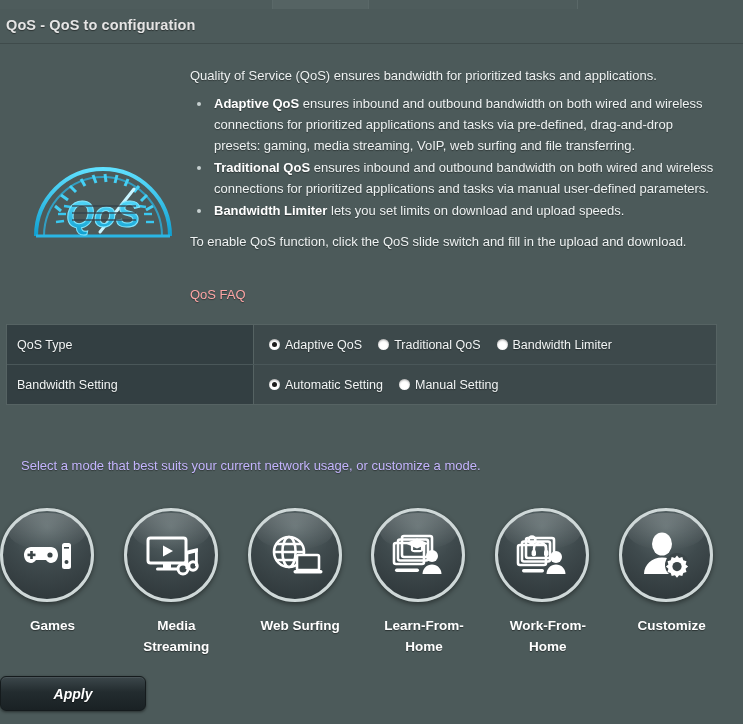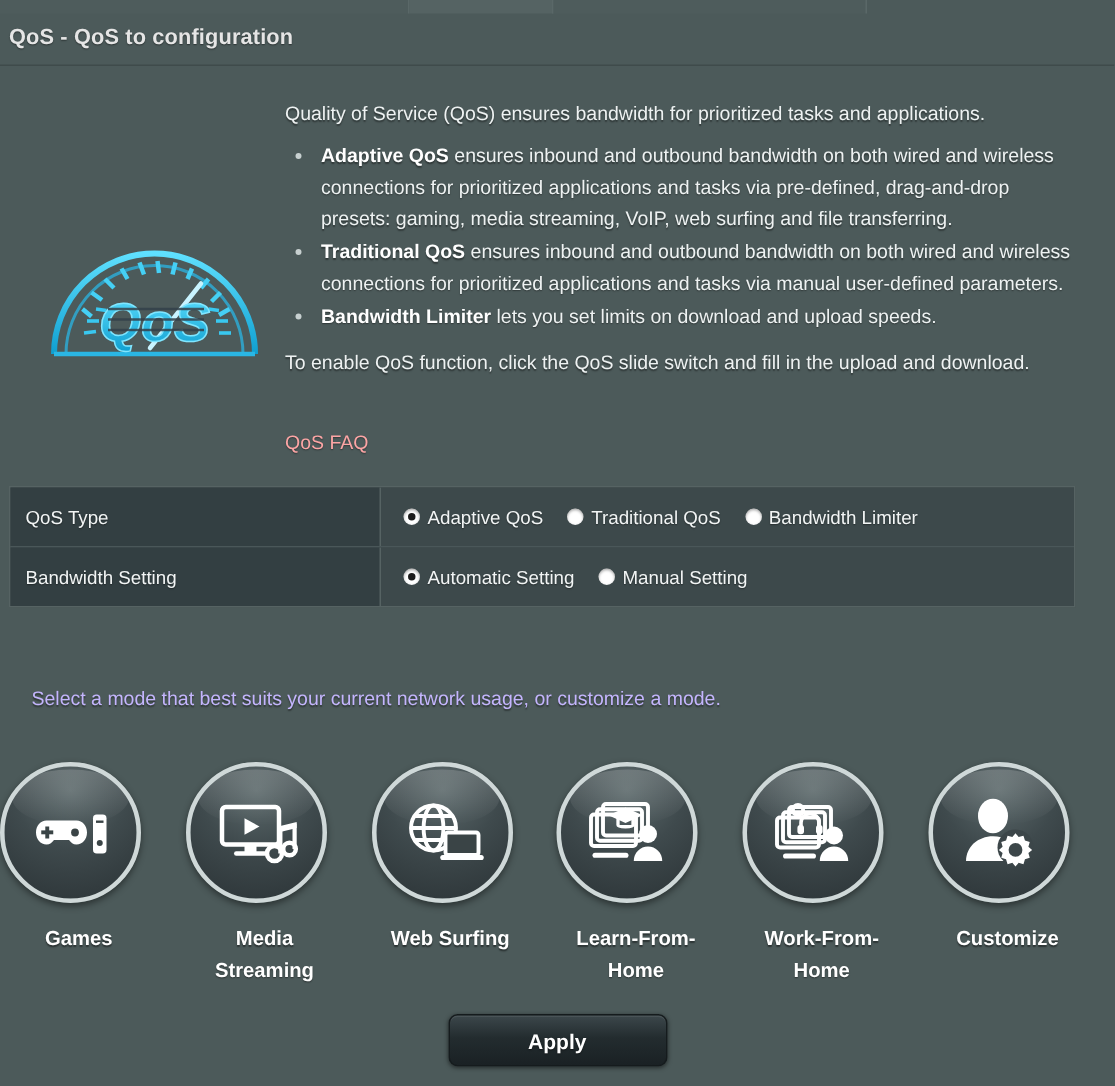--- a/index.html
+++ b/index.html
@@ -247,21 +247,22 @@
     width: 105px;
     text-shadow: 0 1px 1px rgba(0,0,0,.45);
   }
 
   
   .apply-wrap {
     position: absolute;
     left: 0; top: 676px;
     width: 743px;
     display: flex;
-    justify-content: center;
+    justify-content: flex-start;
+    font-style: italic;
   }
   .apply-btn {
     width: 144px; height: 33px;
     border-radius: 6px;
     background: linear-gradient(180deg,#3c474b 0%,#232c2f 45%,#1a2124 100%);
     border: 1px solid #151b1d;
     color: #ffffff;
     font-size: 14px;
     font-weight: bold;
     display: flex;

